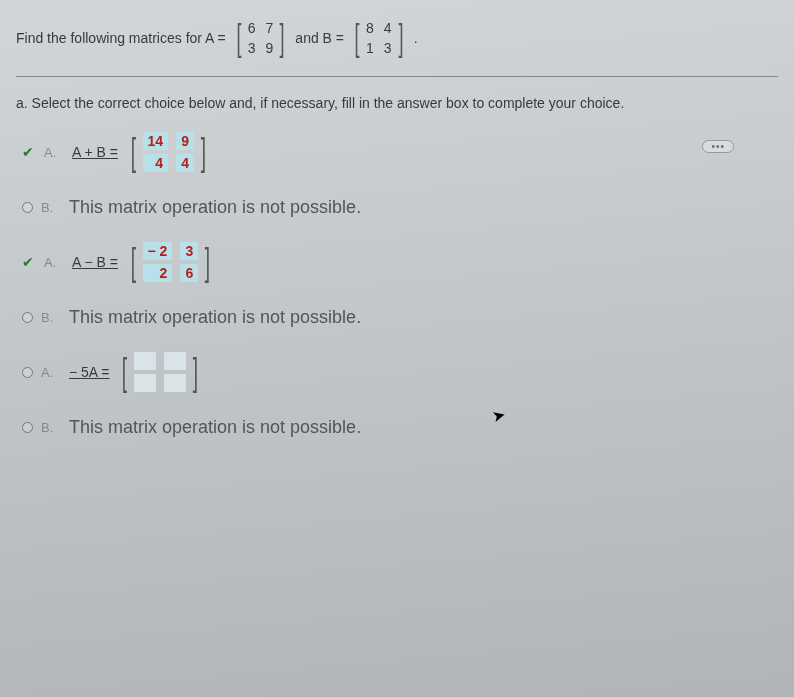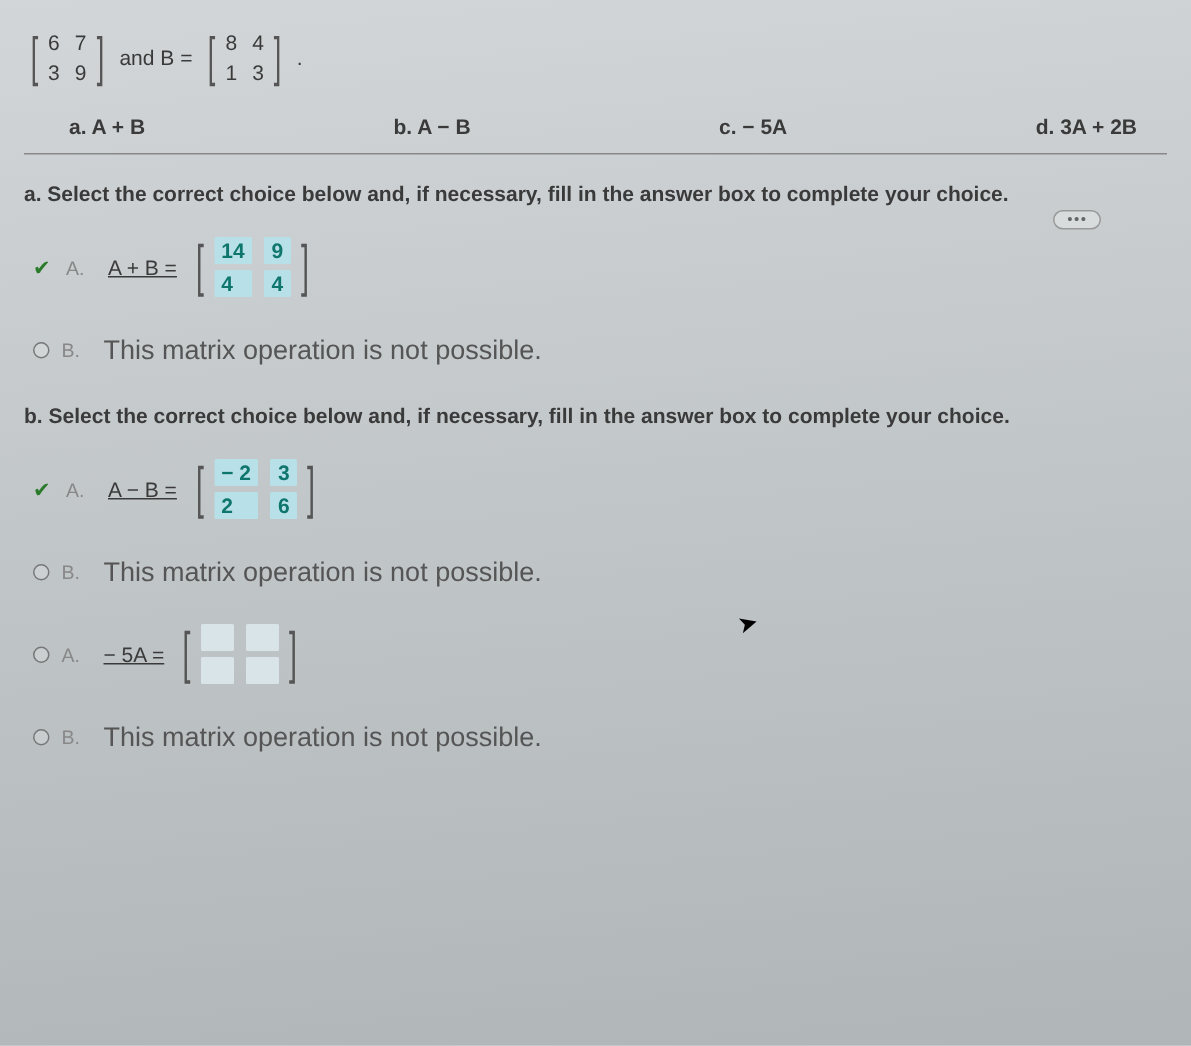--- a/index.html
+++ b/index.html
@@ -71,21 +71,20 @@
     border-radius: 10px;
     padding: 0 8px;
     font-size: 10px;
     background: rgba(255,255,255,0.3);
     color: #666;
     letter-spacing: 1px;
   }
   .section-prompt {
     font-size: 14px;
     margin: 14px 0 14px 0;
-    font-weight: bold;
   }
   .choice-row {
     display: flex;
     align-items: center;
     gap: 8px;
     margin: 6px 0;
     padding-left: 6px;
     min-height: 44px;
   }
   .choice-row.matrix-row { min-height: 54px; }
@@ -111,23 +110,23 @@
     min-width: 16px;
   }
   .eq-text { font-size: 14px; text-decoration: underline; }
   .answer-matrix .matrix-grid {
     gap: 4px 8px;
   }
   .ans-cell {
     background: #b8e0e8;
     padding: 1px 5px;
     min-width: 18px;
-    text-align: left;
+    text-align: right;
     font-weight: bold;
-    color: #0f766e;
+    color: #b91c1c;
     border-radius: 1px;
   }
   .empty-cell {
     background: #d8e4e8;
     width: 22px;
     height: 18px;
     border-radius: 1px;
   }
   .not-possible {
     color: #555;
@@ -141,20 +140,21 @@
     color: #000;
     transform: rotate(-15deg);
   }
 </style>
 </head>
 <body>
 
 <div class="page">
 
   <div class="question-top">
+    <span>Find the following matrices for A =</span>
     <span class="matrix matrix-small">
       <span class="bracket">[</span>
       <span class="matrix-grid">
         <span>6</span>
         <span>7</span>
         <span>3</span>
         <span>9</span>
       </span>
       <span class="bracket">]</span>
     </span>
@@ -165,26 +165,20 @@
         <span>8</span>
         <span>4</span>
         <span>1</span>
         <span>3</span>
       </span>
       <span class="bracket">]</span>
     </span>
     <span>.</span>
   </div>
 
-  <div class="parts-row">
-    <span>a. A + B</span>
-    <span>b. A − B</span>
-    <span>c. − 5A</span>
-    <span>d. 3A + 2B</span>
-  </div>
 
   <span class="ellipsis-btn">•••</span>
 
   <hr class="sep">
 
   <div class="section-prompt">a. Select the correct choice below and, if necessary, fill in the answer box to complete your choice.</div>
 
   <div class="choice-row matrix-row">
     <span class="tick">✔</span>
     <span class="opt-label">A.</span>
@@ -200,21 +194,20 @@
       <span class="bracket">]</span>
     </span>
   </div>
 
   <div class="choice-row">
     <span class="radio"></span>
     <span class="opt-label">B.</span>
     <span class="not-possible">This matrix operation is not possible.</span>
   </div>
 
-  <div class="section-prompt">b. Select the correct choice below and, if necessary, fill in the answer box to complete your choice.</div>
 
   <div class="choice-row matrix-row">
     <span class="tick">✔</span>
     <span class="opt-label">A.</span>
     <span class="eq-text">A − B =</span>
     <span class="matrix answer-matrix">
       <span class="bracket">[</span>
       <span class="matrix-grid">
         <span class="ans-cell">− 2</span>
         <span class="ans-cell">3</span>

